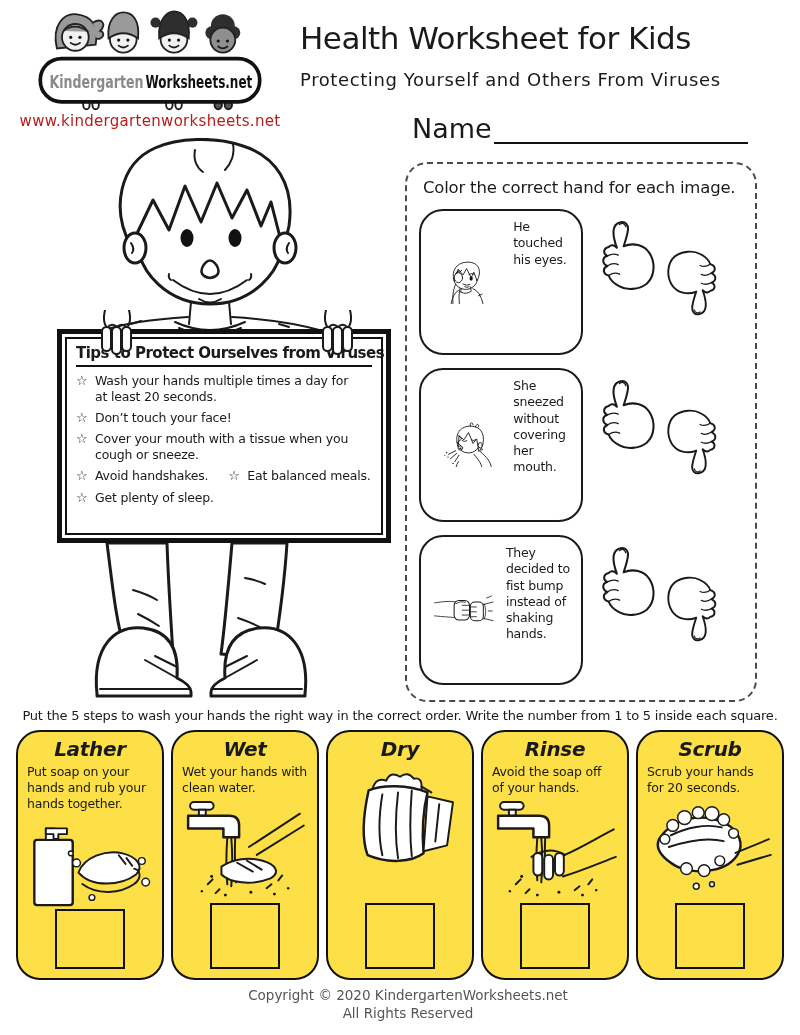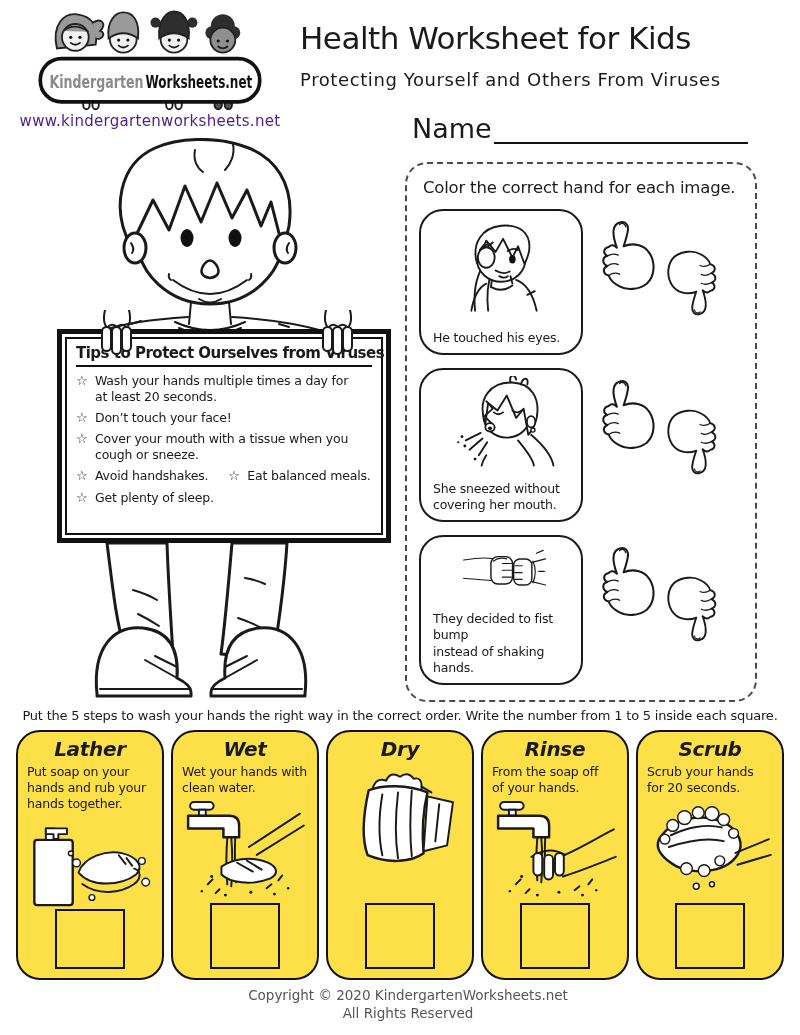--- a/index.html
+++ b/index.html
@@ -5,21 +5,21 @@
   html,body{margin:0;padding:0;background:#fff;}
   .page{position:relative;width:800px;height:1035px;background:#fff;overflow:hidden;
         font-family:"DejaVu Sans","Liberation Sans",sans-serif;color:#1a1a1a;}
   svg{display:block;}
   .stroke{fill:none;stroke:#1a1a1a;stroke-width:2;stroke-linecap:round;stroke-linejoin:round;}
   .wfill{fill:#fff;stroke:#1a1a1a;stroke-linecap:round;stroke-linejoin:round;}
 
   
   .logo{position:absolute;left:25px;top:6px;width:250px;height:106px;}
   .site-url{position:absolute;left:10px;top:112px;width:280px;text-align:center;
-            font-size:15px;color:#4c1d95;letter-spacing:.3px;}
+            font-size:15px;color:#b91c1c;letter-spacing:.3px;}
   .titles{position:absolute;left:300px;top:20px;width:488px;text-align:left;}
   .titles h1{margin:0;font-size:31px;font-weight:400;letter-spacing:-.5px;}
   .subtitle{margin-top:13px;font-size:18px;letter-spacing:.6px;font-weight:500;}
   .name-row{position:absolute;left:412px;top:108px;width:336px;display:flex;align-items:flex-end;}
   .name-label{font-size:27px;font-weight:500;}
   .name-line{flex:1;height:34px;border-bottom:2.5px solid #111;margin-left:2px;}
 
   
   .boy-art{position:absolute;left:75px;top:138px;z-index:1;}
   .sign{position:absolute;left:57px;top:329px;width:334px;height:214px;z-index:2;
@@ -35,21 +35,21 @@
   .tip-pair .tip{margin-bottom:0;}
   .hand-grip{position:absolute;top:310px;z-index:3;}
   .hand-left{left:97px;} .hand-right{left:318px;}
 
   
   .panel{position:absolute;left:405px;top:162px;width:352px;height:540px;box-sizing:border-box;
          border:2.5px dashed #4a4a4a;border-radius:22px;padding:10px 12px;}
   .panel-instruction{font-size:16.5px;letter-spacing:-.2px;margin:4px 2px 12px 4px;font-weight:500;}
   .scene-row{display:flex;align-items:flex-start;gap:8px;margin-bottom:13px;}
   .scene-box{width:164px;box-sizing:border-box;border:2.5px solid #1a1a1a;border-radius:24px;
-             padding:6px 6px 7px 12px;background:#fff;display:flex;flex-direction:column;gap:12px;}
+             padding:6px 6px 7px 12px;background:#fff;display:flex;flex-direction:row;gap:12px;}
   .scene-art{align-self:center;}
   .scene-caption{font-size:12.5px;line-height:1.3;letter-spacing:-.2px;white-space:pre-line;margin-top:2px;}
   .thumbs{display:flex;align-items:flex-start;gap:4px;padding-top:10px;}
   .thumb-down{transform:rotate(180deg);margin-top:28px;}
 
   
   .steps-instruction{position:absolute;left:0;top:708px;width:800px;text-align:center;
                      font-size:13px;letter-spacing:-.2px;font-weight:400;}
   .steps-row{position:absolute;left:16px;top:730px;width:768px;height:250px;display:flex;gap:7px;}
   .step-card{flex:1;box-sizing:border-box;border:2.5px solid #111;border-radius:24px;background:#fde047;
@@ -432,21 +432,21 @@
           <path class="stroke" d="M76,28 C74,54 74,76 76,95"></path>
           <path class="wfill" stroke-width="2" d="M92,34 L118,40 L112,84 L88,90 Z"></path>
           <path class="stroke" d="M104,42 L100,80"></path>
         </svg>
       </div>
       <div class="answer-square"></div>
     </div>
 
     <div class="step-card">
       <div class="step-title">Rinse</div>
-      <div class="step-desc">From the soap off
+      <div class="step-desc">Avoid the soap off
 of your hands.</div>
       <div class="step-art">
         <svg width="126" height="102" viewBox="0 0 128 104">
           <rect x="8" y="4" width="24" height="8" rx="4" class="wfill" stroke-width="2"></rect>
           <rect x="17" y="12" width="7" height="6" class="wfill" stroke-width="2"></rect>
           <path class="wfill" stroke-width="2.5" d="M6,18 H48 Q58,18 58,28 V40 H42 V31 H6 Z"></path>
           <path class="stroke" d="M46,40 q-2,24 0,44"></path>
             <path class="stroke" d="M50,40 q2,24 0,46"></path>
             <path class="stroke" d="M54,40 q-1,22 1,42"></path>
           <path class="stroke" d="M74,58 C92,50 108,40 124,32"></path>

